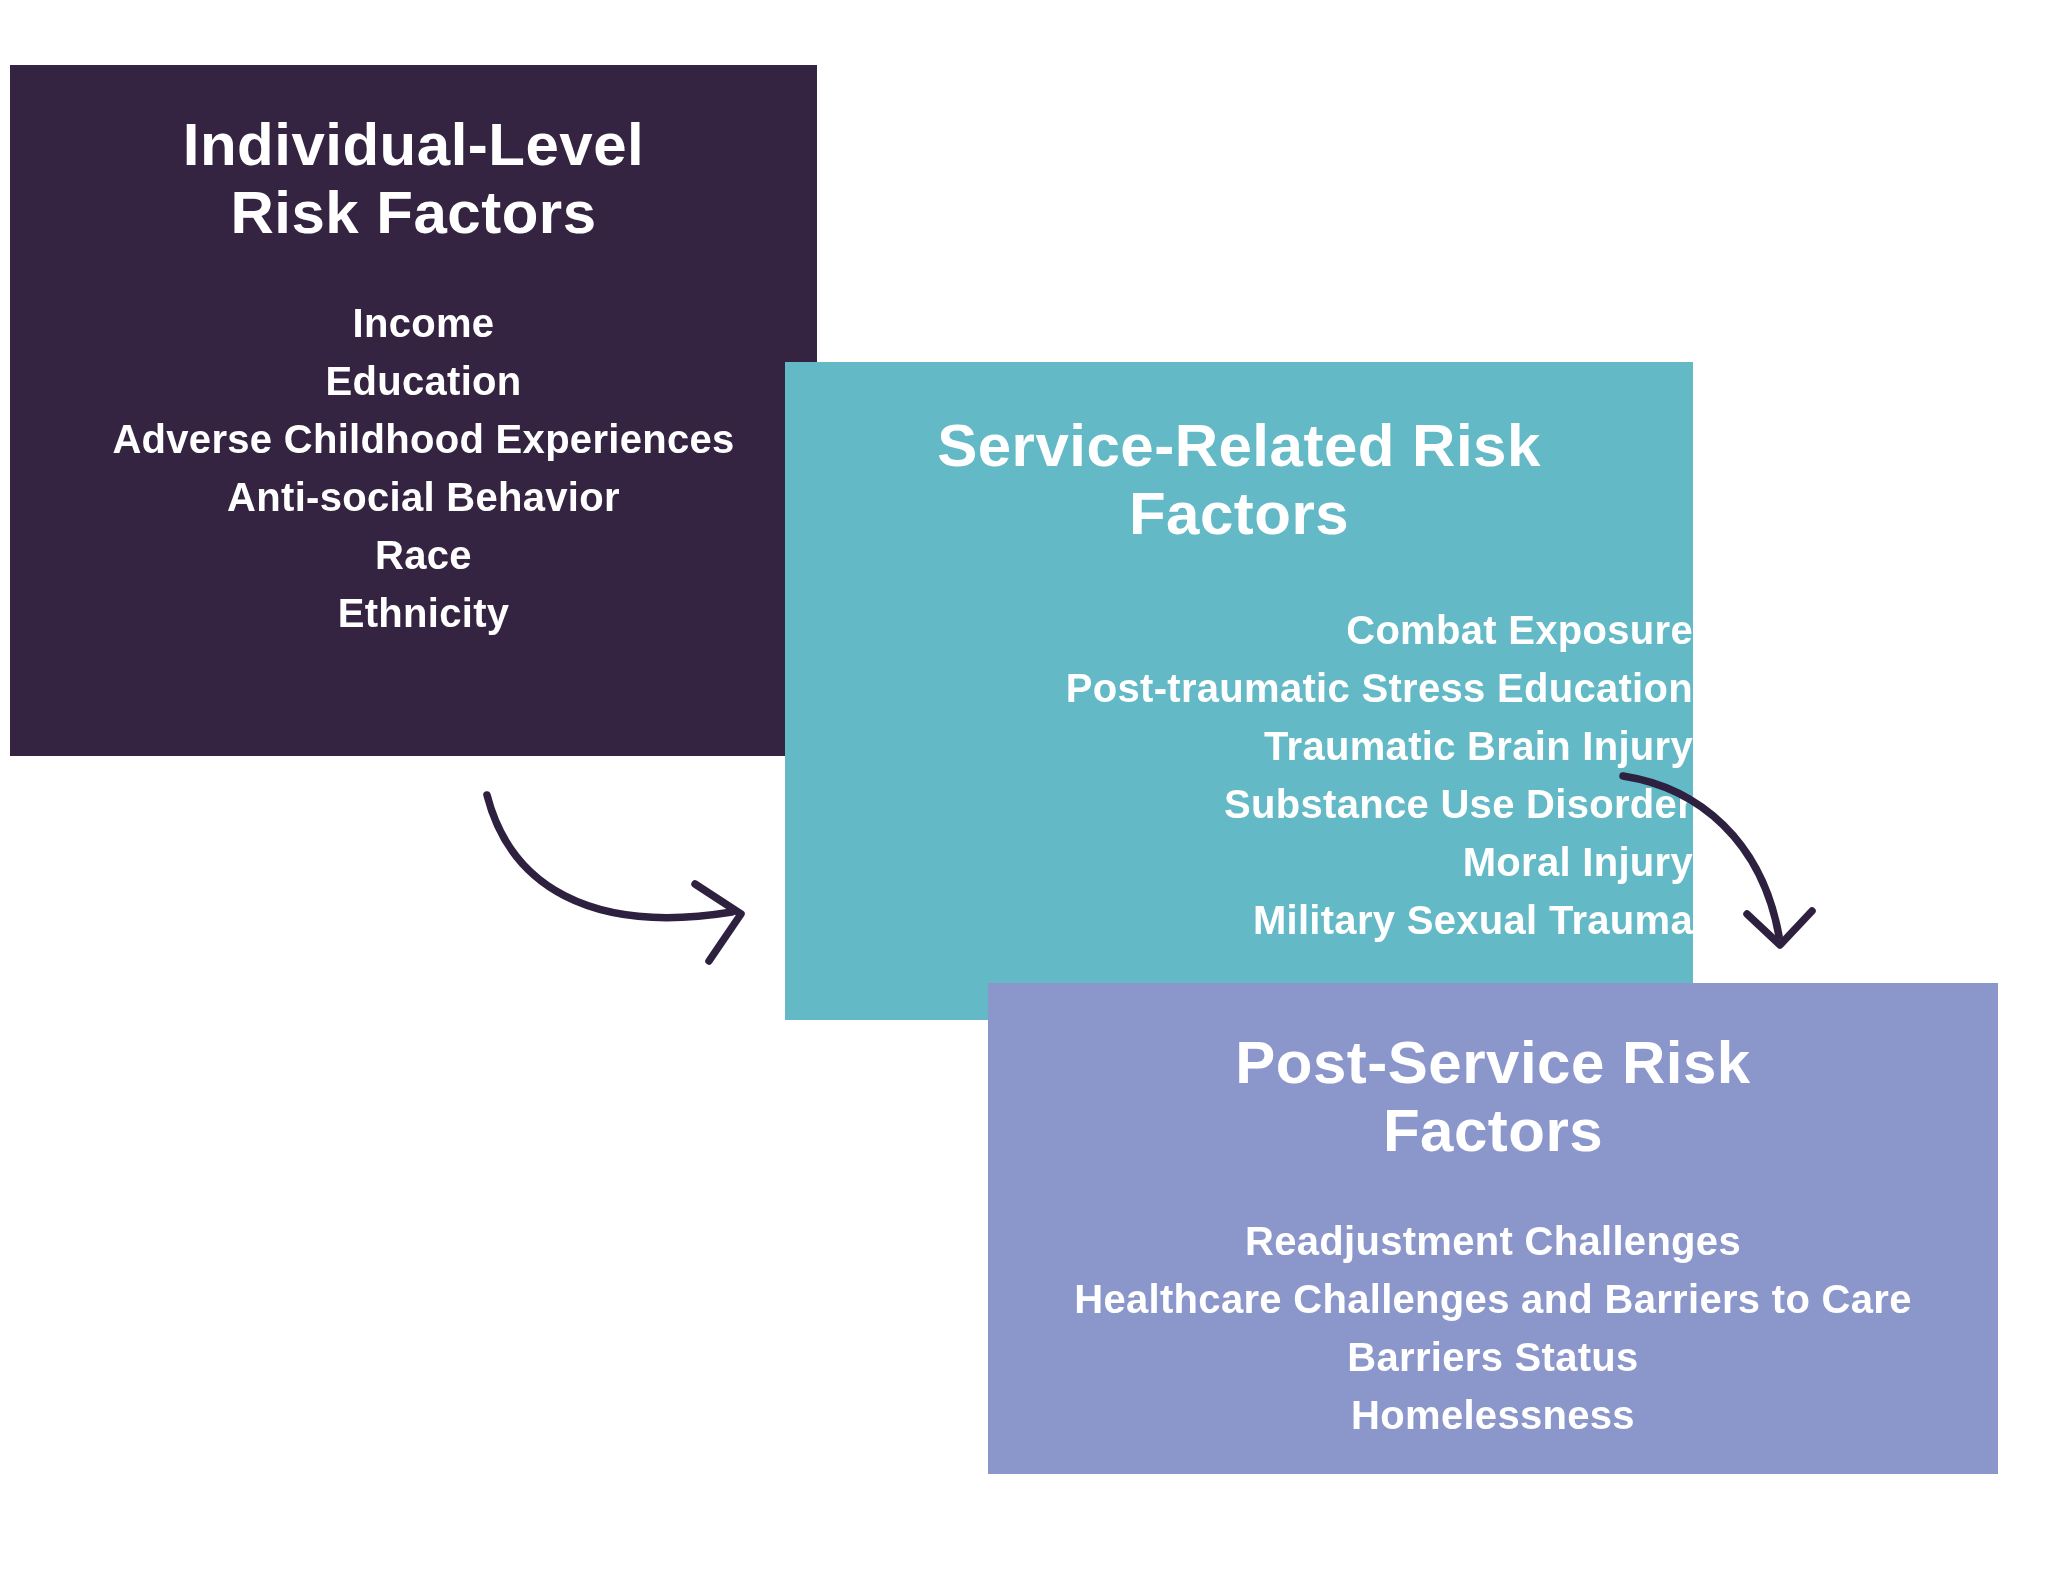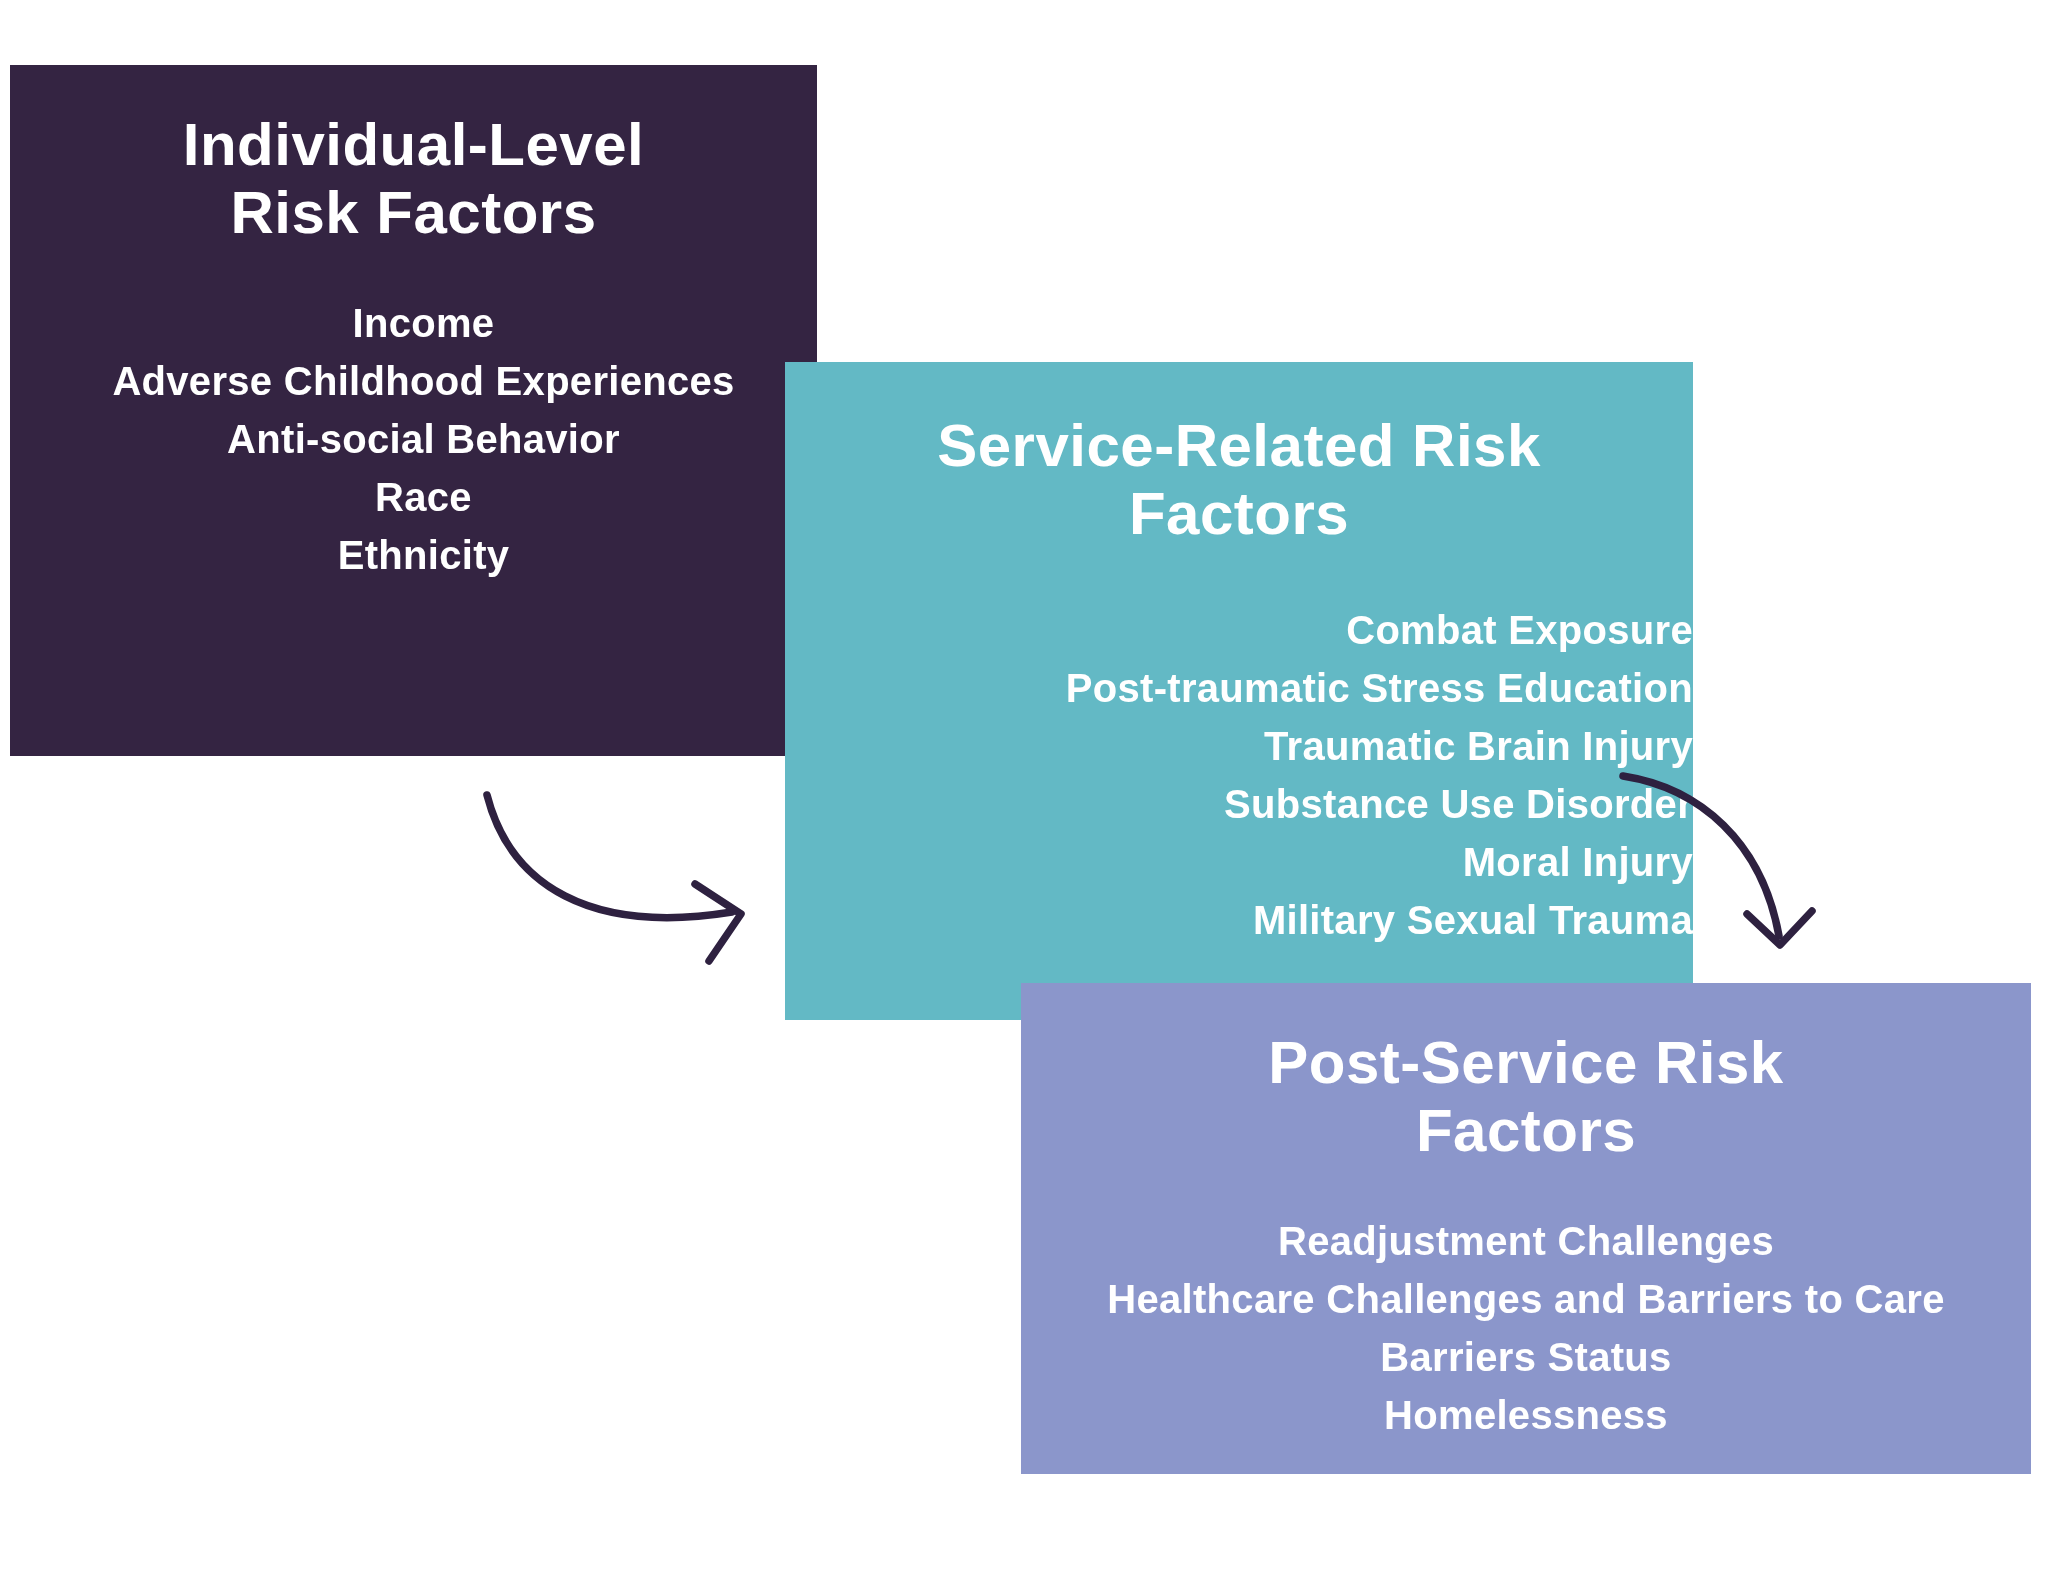--- a/index.html
+++ b/index.html
@@ -32,21 +32,21 @@
   }
   
   .box-individual{left:10px;top:65px;width:807px;height:691px;z-index:1;}
   .box-individual .box-title{padding-top:46px;max-width:560px;}
   .box-individual .box-list{margin-top:46px;padding-left:20px;}
   
   .box-service{left:785px;top:362px;width:908px;height:658px;z-index:2;}
   .box-service .box-title{padding-top:50px;max-width:700px;}
   .box-service .box-list{margin-top:52px;text-align:right;}
   
-  .box-post{left:1021px;top:983px;width:1010px;height:491px;z-index:3;}
+  .box-post{left:988px;top:983px;width:1010px;height:491px;z-index:3;}
   .box-post .box-title{padding-top:46px;max-width:660px;}
   .box-post .box-list{margin-top:46px;}
   
   .arrows{
     position:absolute;left:0;top:0;
     width:2048px;height:1583px;
     z-index:4;
     pointer-events:none;
   }
   .arrows path,.arrows polyline{
@@ -58,20 +58,21 @@
 </style>
 </head>
 <body>
 
 <div class="canvas">
 
   <section class="box box-individual" style="background: rgb(52, 36, 66);">
     <h2 class="box-title">Individual-Level Risk Factors</h2>
     <div class="box-list">
         <div class="box-item">Income</div>
+        <div class="box-item">Education</div>
         <div class="box-item">Adverse Childhood Experiences</div>
         <div class="box-item">Anti-social Behavior</div>
         <div class="box-item">Race</div>
         <div class="box-item">Ethnicity</div>
       </div>
   </section>
 
   <section class="box box-service" style="background: rgb(99, 185, 197);">
     <h2 class="box-title">Service-Related Risk Factors</h2>
     <div class="box-list">

